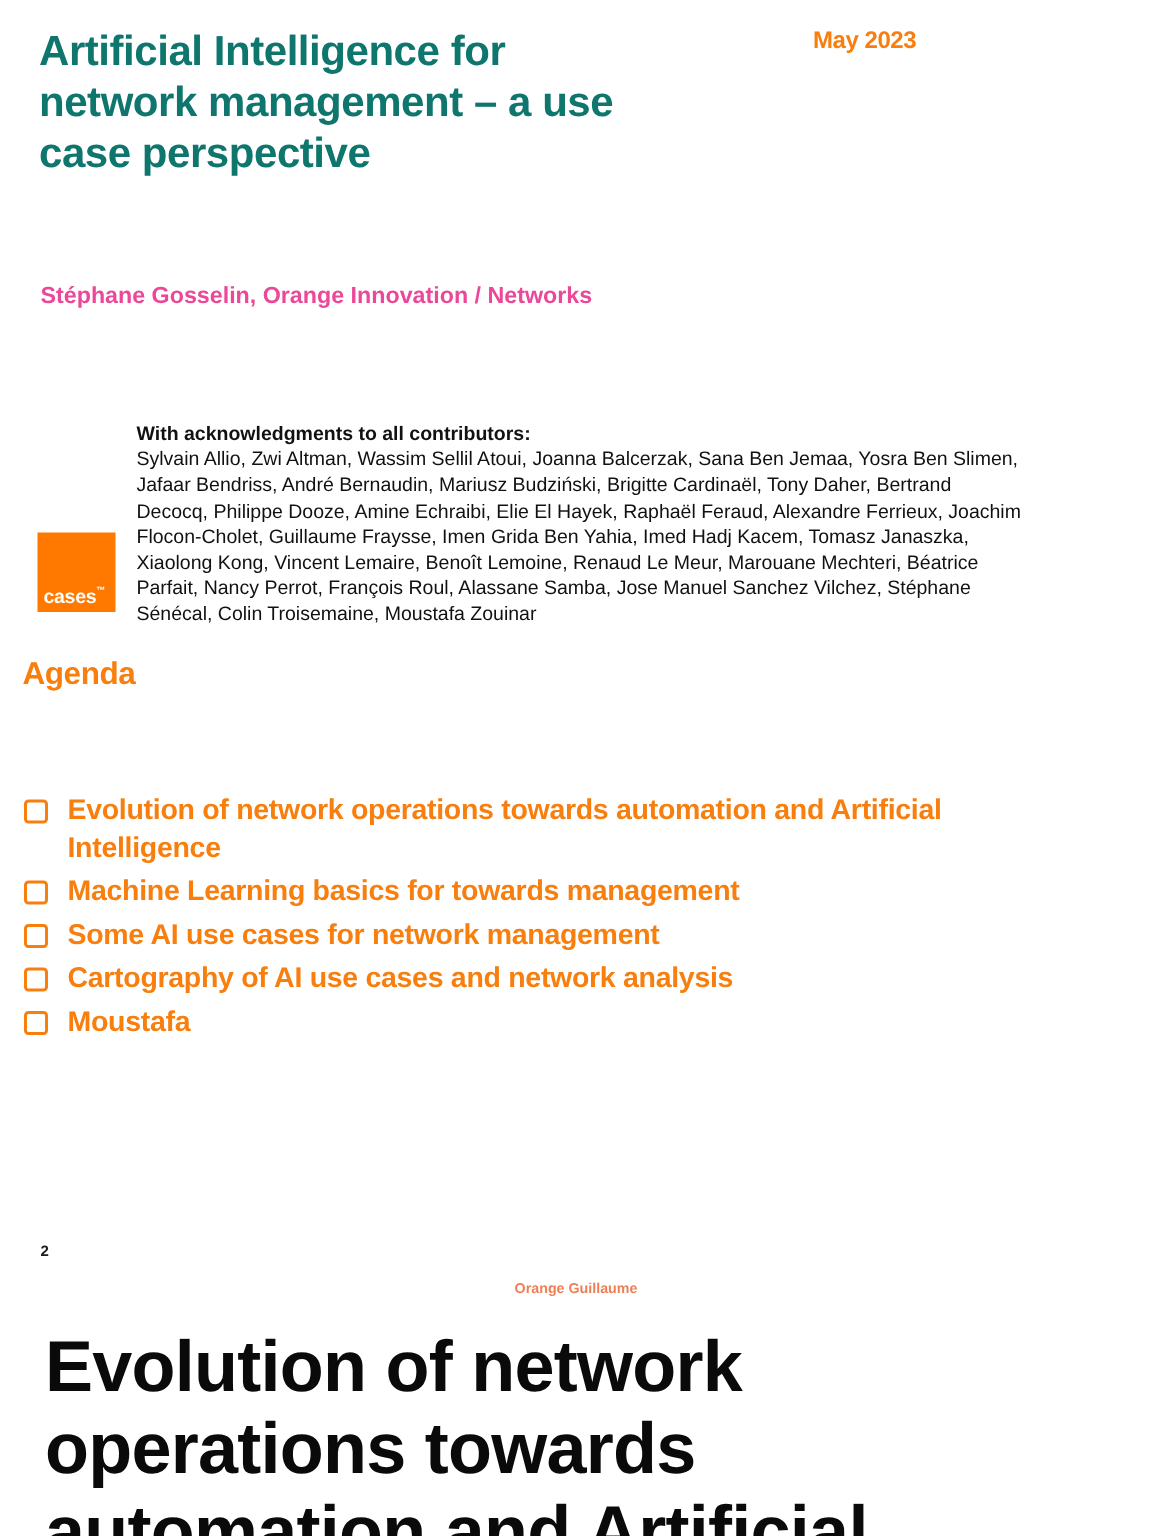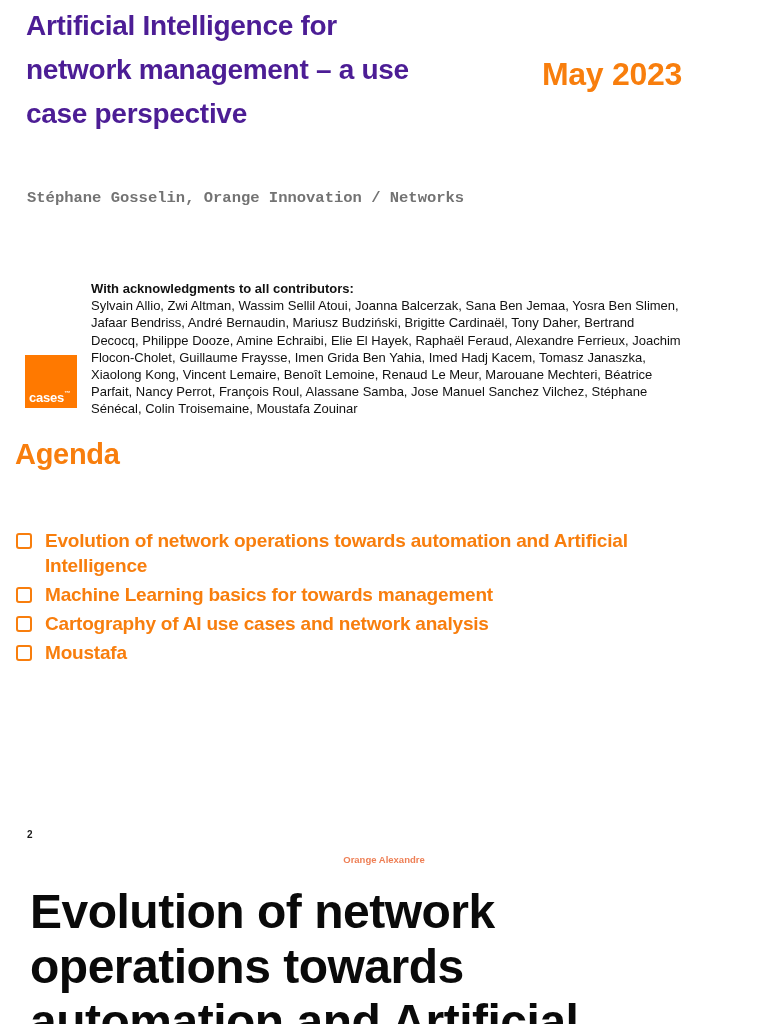--- a/index.html
+++ b/index.html
@@ -19,46 +19,44 @@
     position: absolute;
     inset: 0;
     background: #ffffff;
   }
   .pre { white-space: pre-line; }
 
   
   .main-title {
     position: absolute;
     left: 26px;
-    top: 4px;
+    top: 17px;
     width: 520px;
     font-size: 28px;
-    line-height: 44px;
+    line-height: 34px;
     font-weight: bold;
     letter-spacing: -0.3px;
-    color: #4c1d95;
+    color: #0f766e;
   }
   .date {
     position: absolute;
     left: 542px;
     top: 19px;
-    font-size: 32px;
+    font-size: 16px;
     font-weight: bold;
     letter-spacing: -0.3px;
     color: #f87e0d;
-    margin-top: 37px;
   }
   .author {
     position: absolute;
     left: 27px;
     top: 189px;
     font-size: 15.5px;
     font-weight: bold;
-    color: #737373;
-    font-family: Liberation Mono, monospace;
+    color: #ec4899;
   }
   .ack {
     position: absolute;
     left: 91px;
     top: 280px;
     width: 668px;
     font-size: 13px;
     line-height: 17.2px;
     color: #111111;
   }
@@ -83,21 +81,21 @@
   .logo-tm {
     font-size: 6px;
     vertical-align: 7px;
   }
 
   
   .agenda-heading {
     position: absolute;
     left: 15px;
     top: 438px;
-    font-size: 29px;
+    font-size: 21px;
     font-weight: bold;
     letter-spacing: -0.3px;
     color: #f87e0d;
   }
   .agenda-list {
     position: absolute;
     left: 16px;
     top: 528px;
     width: 710px;
   }
@@ -192,29 +190,33 @@
       <span class="check-box"></span>
       <span class="agenda-label pre">Evolution of network operations towards automation and Artificial
 Intelligence</span>
     </div>
     <div class="agenda-item">
       <span class="check-box"></span>
       <span class="agenda-label pre">Machine Learning basics for towards management</span>
     </div>
     <div class="agenda-item">
       <span class="check-box"></span>
+      <span class="agenda-label pre">Some AI use cases for network management</span>
+    </div>
+    <div class="agenda-item">
+      <span class="check-box"></span>
       <span class="agenda-label pre">Cartography of AI use cases and network analysis</span>
     </div>
     <div class="agenda-item">
       <span class="check-box"></span>
       <span class="agenda-label pre">Moustafa</span>
     </div>
   </div>
 
   <div class="page-number">2</div>
 
-  <div class="classification">Orange Alexandre</div>
+  <div class="classification">Orange Guillaume</div>
 
   <div class="next-title pre">Evolution of network
 operations towards
 automation and Artificial</div>
 
 </div>
 
 </body></html>

